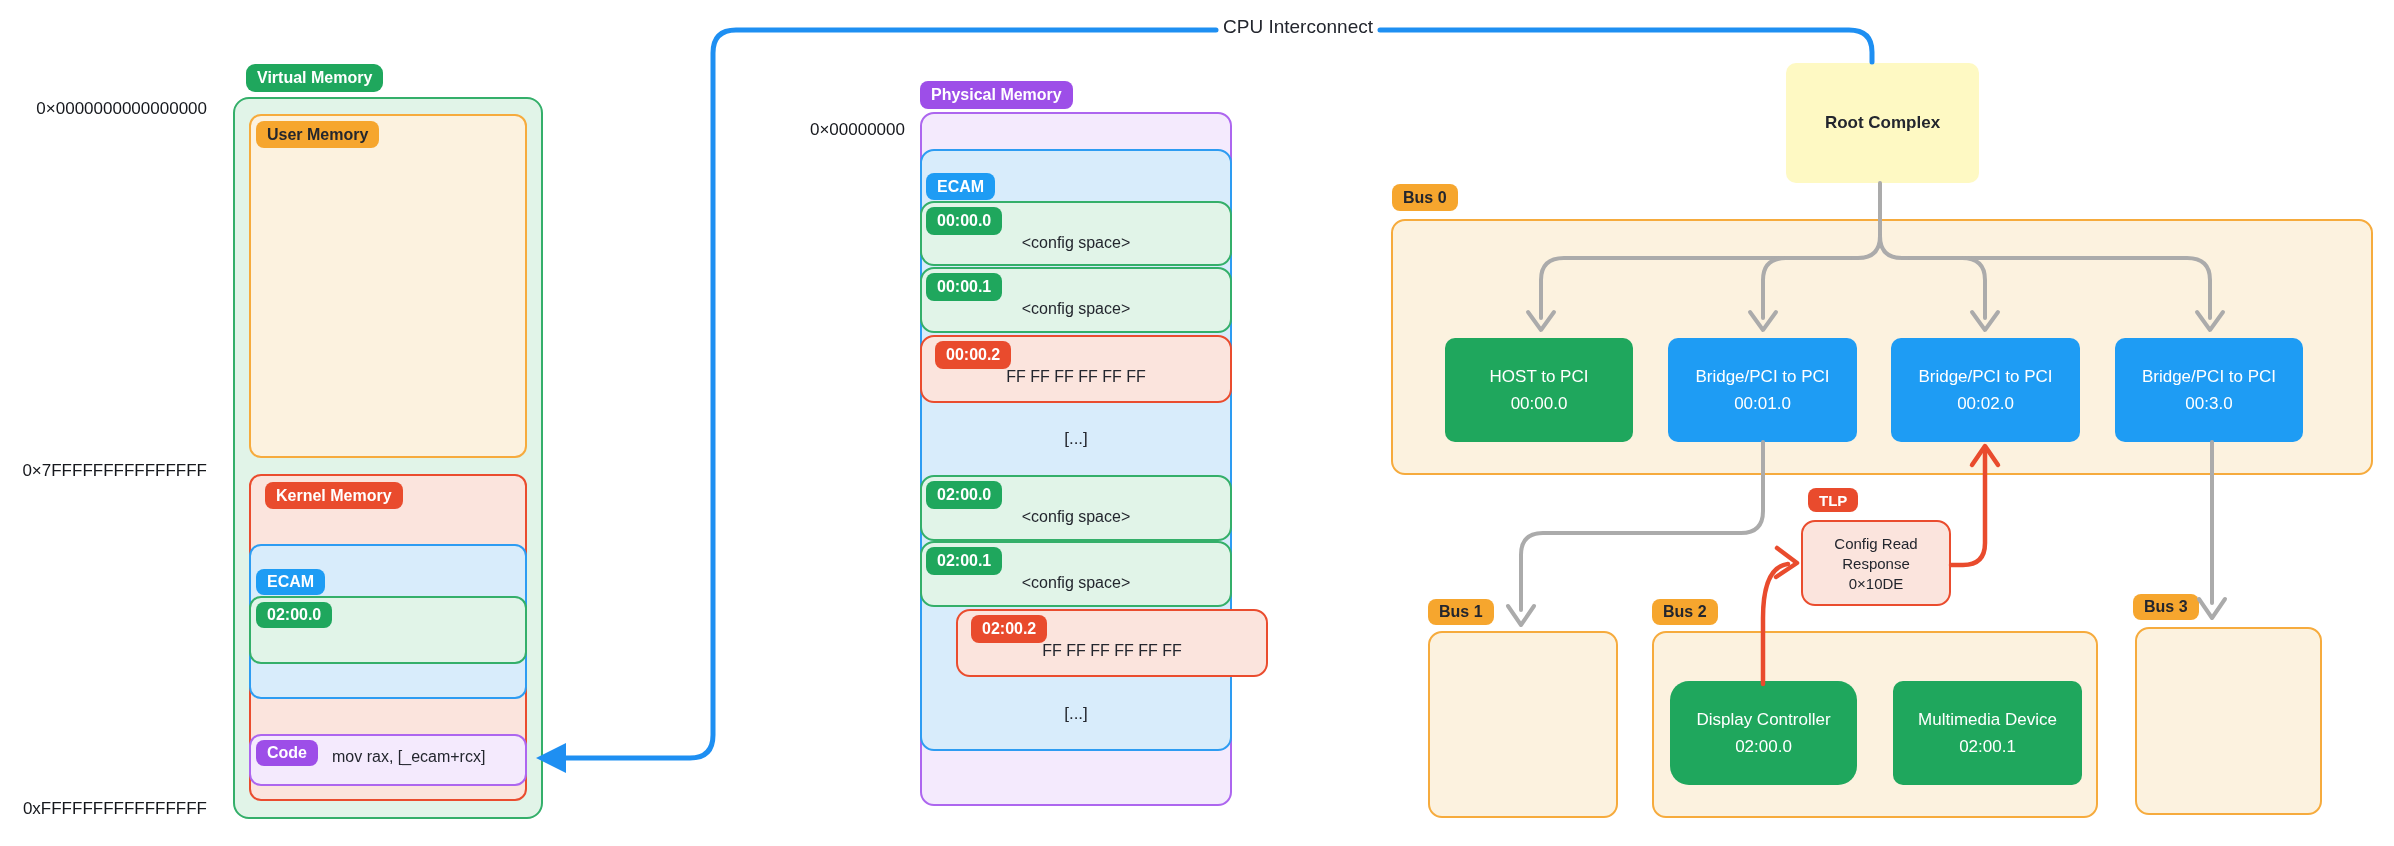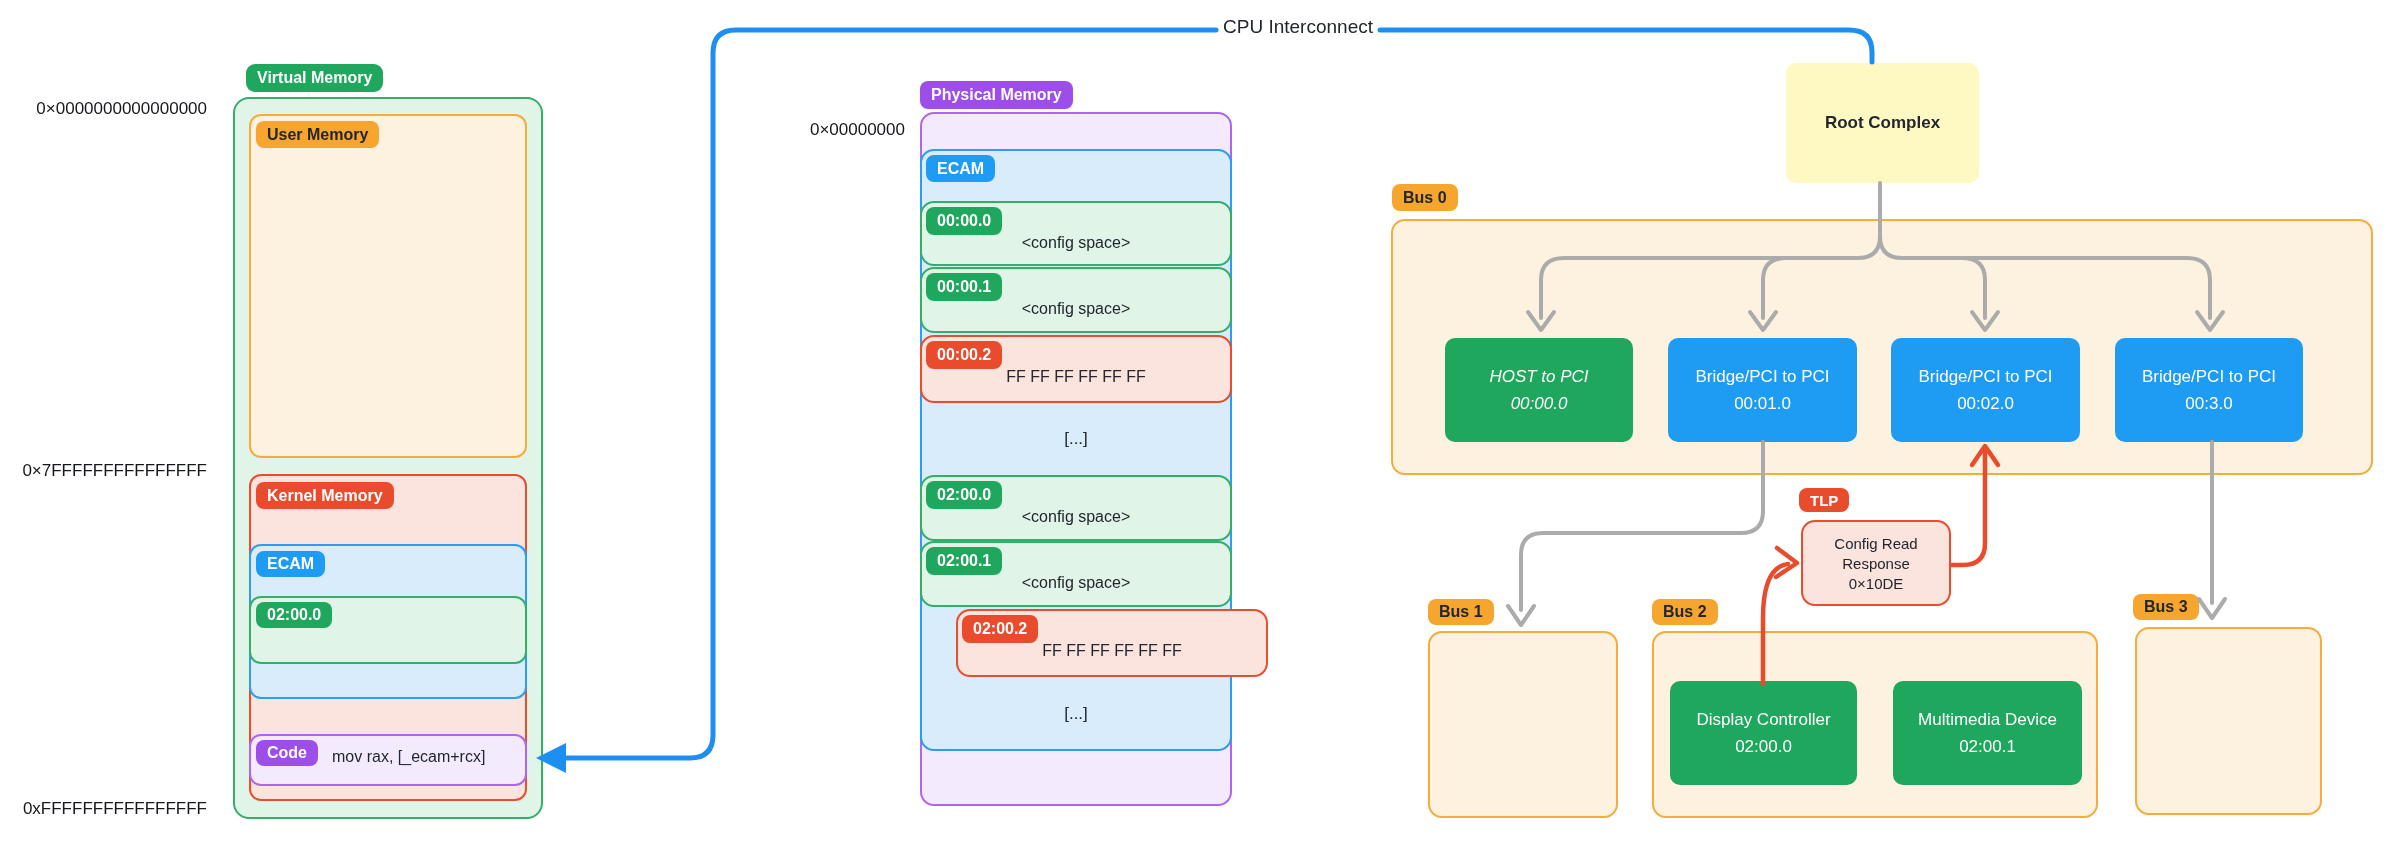--- a/index.html
+++ b/index.html
@@ -5,22 +5,22 @@
   * { margin:0; padding:0; box-sizing:border-box; }
   html,body { width:2394px; height:846px; background:#ffffff; position:relative;
     font-family:"Liberation Sans","DejaVu Sans",sans-serif; color:#1f2430; overflow:hidden; }
 
   
   .chip { position:absolute; display:inline-flex; align-items:center; justify-content:center;
     height:28px; padding:0 11px; border-radius:8px; font-size:16px; font-weight:600;
     color:#ffffff; white-space:nowrap; z-index:5; }
   .chip.orange { background:#f6a62e; color:#23262e; }
   .chip.green  { background:#1fa75d; }
-  .chip.red    { background:#e94b2d; }
-  .chip.blue   { background:#1e9cf4; }
+  .chip.red    { background:#e94b2d;margin-left:9px; }
+  .chip.blue   { background:#1e9cf4;margin-top:18px; }
   .chip.purple { background:#9d4ee8; }
 
   
   .panel { position:absolute; border-radius:14px; z-index:1; }
   .panel.greenish { background:#e1f4e8; border:2px solid #34af6a; }
   .panel.cream    { background:#fcf2df; border:2px solid #f6ab3d; }
   .panel.pink     { background:#fbe4dd; border:2px solid #ea4c2e; }
   .panel.lblue    { background:#d8ecfb; border:2px solid #2d9cf2; }
   .panel.lpurple  { background:#f4eafd; border:2px solid #ad66ef; }
 
@@ -118,21 +118,21 @@
 </div>
 <div class="section ellipsis" style="left:920px; top:677px; width:312px; height:73px;">[...]</div>
 
 <div class="cpu-label">CPU Interconnect</div>
 
 <div class="rc-box">Root Complex</div>
 
 <span class="chip orange" style="left:1392px; top:184px; height:27px;">Bus 0</span>
 <div class="panel cream" style="left:1391px; top:219px; width:982px; height:256px;"></div>
 
-<div class="devbox green" style="left:1445px; top:338px; width:188px; height:104px;font-style:italic;">
+<div class="devbox green" style="left:1445px; top:338px; width:188px; height:104px;">
   <span>HOST to PCI</span>
   <span>00:00.0</span>
 </div>
 <div class="devbox blue" style="left:1668px; top:338px; width:189px; height:104px;">
   <span>Bridge/PCI to PCI</span>
   <span>00:01.0</span>
 </div>
 <div class="devbox blue" style="left:1891px; top:338px; width:189px; height:104px;">
   <span>Bridge/PCI to PCI</span>
   <span>00:02.0</span>
@@ -148,21 +148,21 @@
   <span>Response</span>
   <span>0×10DE</span>
 </div>
 
 <span class="chip orange" style="left:1428px; top:599px; height:26px;">Bus 1</span>
 <div class="panel cream" style="left:1428px; top:631px; width:190px; height:187px;"></div>
 
 <span class="chip orange" style="left:1652px; top:599px; height:26px;">Bus 2</span>
 <div class="panel cream" style="left:1652px; top:631px; width:446px; height:187px;"></div>
 
-<div class="devbox green" style="left:1670px; top:681px; width:187px; height:104px;">
+<div class="devbox green" style="left:1670px; top:681px; width:187px; height:104px;border-radius:19px;">
   <span>Display Controller</span>
   <span>02:00.0</span>
 </div>
 <div class="devbox green" style="left:1893px; top:681px; width:189px; height:104px;">
   <span>Multimedia Device</span>
   <span>02:00.1</span>
 </div>
 
 <span class="chip orange" style="left:2133px; top:594px; height:26px;">Bus 3</span>
 <div class="panel cream" style="left:2135px; top:627px; width:187px; height:188px;"></div>

